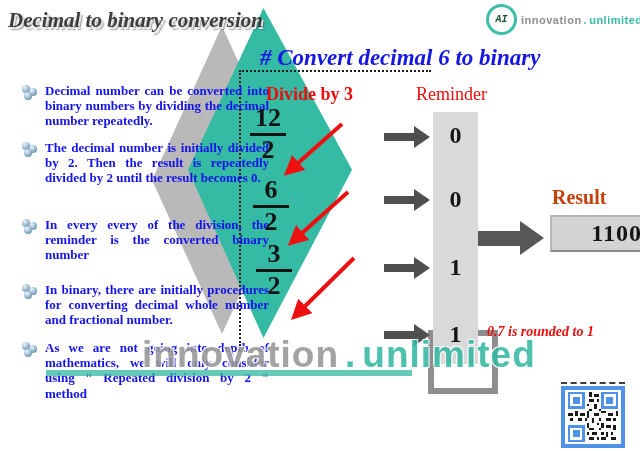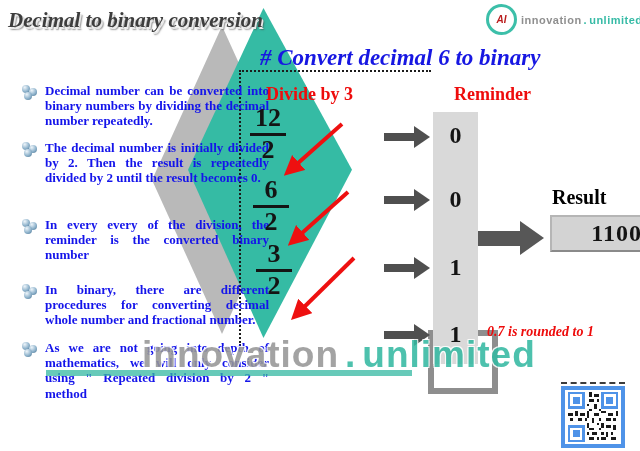--- a/index.html
+++ b/index.html
@@ -14,38 +14,38 @@
   .dash-v{position:absolute;left:239px;top:70px;height:276px;width:0;border-left:2px dotted #1b1b1b;z-index:3;}
   .dash-h{position:absolute;left:239px;top:70px;width:192px;height:0;border-top:2px dotted #1b1b1b;z-index:3;}
   
   .title{position:absolute;left:8px;top:8px;width:270px;font-size:21px;font-weight:bold;font-style:italic;
     color:#3d3d3d;text-shadow:1.5px 1.5px 0 #e9e9e9,2.5px 2.5px 1.5px rgba(70,70,70,.55);z-index:10;}
   
   .logo{position:absolute;left:486px;top:4px;display:flex;align-items:center;gap:4px;z-index:10;
     font-family:"Liberation Sans",sans-serif;}
   .logo-circle{width:25px;height:25px;border:3px solid #3cbfa9;border-radius:50%;background:#fff;
     display:flex;align-items:center;justify-content:center;}
-  .logo-mark{font-weight:bold;font-style:italic;font-size:10px;color:#b91c1c;}
+  .logo-mark{font-weight:bold;font-style:italic;font-size:10px;color:#14532d;font-family:Liberation Mono, monospace;}
   .logo-text{font-size:11px;font-weight:bold;letter-spacing:.5px;}
   .logo-first{color:#8f8f8f;} .logo-sep{color:#37bba6;padding:0 2px;} .logo-second{color:#37bba6;}
   
   .bullets{position:absolute;left:5px;top:0;width:250px;z-index:10;}
   .bullet{position:absolute;left:16px;width:248px;}
   .bullet-icon{position:absolute;left:1px;top:2px;width:16px;height:15px;}
   .bullet-icon i{position:absolute;border-radius:50%;width:8px;height:8px;
     background:radial-gradient(circle at 35% 30%,#eef5fa,#8fb3cc 55%,#46708e);}
   .bullet-icon i:nth-child(1){left:0;top:0;} .bullet-icon i:nth-child(2){left:7px;top:3px;}
   .bullet-icon i:nth-child(3){left:2px;top:7px;}
   .bullet-text{margin-left:24px;text-align:justify;font-size:13px;font-weight:bold;color:#1414ea;line-height:1.17;}
   .b1{top:83px;} .b2{top:140px;} .b3{top:217px;} .b4{top:282px;} .b5{top:340px;}
   
   .heading{position:absolute;left:260px;top:45px;font-size:23px;font-weight:bold;font-style:italic;
     color:#1717e2;z-index:10;white-space:nowrap;}
   .divide-label{position:absolute;left:266px;top:84px;font-size:18px;font-weight:bold;color:#ee0c0c;z-index:10;}
-  .reminder-label{position:absolute;left:416px;top:84px;font-size:18px;font-weight:bold;color:#ee0c0c;z-index:10;margin-left:38px;}
+  .reminder-label{position:absolute;left:416px;top:84px;font-size:18px;font-weight:normal;color:#ee0c0c;z-index:10;}
   
   .fraction{position:absolute;z-index:10;text-align:center;min-width:36px;color:#141414;
     font-weight:bold;font-size:26px;line-height:1.02;}
   .fraction .num{display:block;border-bottom:3px solid #141414;padding:0 4px 1px;}
   .fraction .den{display:block;padding-top:1px;}
   .f1{left:250px;top:105px;} .f2{left:253px;top:177px;} .f3{left:256px;top:241px;}
   
   .overlay{position:absolute;left:0;top:0;z-index:11;pointer-events:none;}
   .garrow{position:absolute;left:384px;display:flex;align-items:center;z-index:11;}
   .garrow .shaft{width:30px;height:8px;background:#4f4f4f;}
@@ -53,21 +53,21 @@
   .ga1{top:126px;} .ga2{top:189px;} .ga3{top:257px;} .ga4{top:324px;}
   
   .reminder-col{position:absolute;left:433px;top:112px;width:45px;height:252px;background:#d9d9d9;z-index:6;}
   .reminder-val{position:absolute;left:433px;width:45px;text-align:center;font-size:24px;font-weight:bold;color:#141414;z-index:7;}
   .r1{top:122px;} .r2{top:186px;} .r3{top:254px;} .r4{top:321px;}
   .highlight-square{position:absolute;left:428px;top:330px;width:58px;height:52px;border:6px solid #8e8e8e;z-index:4;}
   
   .big-arrow{position:absolute;left:478px;top:221px;display:flex;align-items:center;z-index:11;}
   .big-arrow .shaft{width:42px;height:15px;background:#575757;}
   .big-arrow .head{width:0;height:0;border-left:24px solid #575757;border-top:17px solid transparent;border-bottom:17px solid transparent;}
-  .result-label{position:absolute;left:552px;top:186px;font-size:20px;font-weight:bold;color:#000000;z-index:10;}
+  .result-label{position:absolute;left:552px;top:186px;font-size:20px;font-weight:bold;color:#c2410c;z-index:10;}
   .result-box{position:absolute;left:550px;top:215px;width:94px;height:37px;background:#d3d3d3;
     border:2px solid #b5b5b5;border-right-color:#8a8a8a;border-bottom-color:#8a8a8a;box-sizing:border-box;
     display:flex;align-items:center;justify-content:flex-end;z-index:10;}
   .result-value{font-size:24px;font-weight:bold;color:#141414;letter-spacing:1px;}
   .note{position:absolute;left:487px;top:324px;font-size:14px;font-weight:bold;font-style:italic;color:#ee0c0c;z-index:22;white-space:nowrap;}
   .conclusion{position:absolute;left:337px;top:356px;font-size:24px;font-weight:bold;font-style:italic;color:#1515e6;z-index:23;white-space:nowrap;}
   
   .wm-underline{position:absolute;left:46px;top:370px;width:366px;height:6px;background:#34b8a1;opacity:.75;z-index:18;}
   .watermark{position:absolute;left:142px;top:334px;z-index:19;font-family:"Liberation Sans",sans-serif;
     font-size:37px;font-weight:bold;letter-spacing:1px;white-space:nowrap;opacity:.88;
@@ -120,21 +120,21 @@
           <i></i>
         </span>
       <div class="bullet-text">In every every of the division, the reminder is the converted binary number</div>
     </div>
     <div class="bullet b4">
       <span class="bullet-icon">
           <i></i>
           <i></i>
           <i></i>
         </span>
-      <div class="bullet-text">In binary, there are different procedures for converting decimal whole number and fractional number.</div>
+      <div class="bullet-text">In binary, there are initially procedures for converting decimal whole number and fractional number.</div>
     </div>
     <div class="bullet b5">
       <span class="bullet-icon">
           <i></i>
           <i></i>
           <i></i>
         </span>
       <div class="bullet-text">As we are not going into depth of mathematics, we will only consider using " Repeated division by 2 " method</div>
     </div>
   </div>

